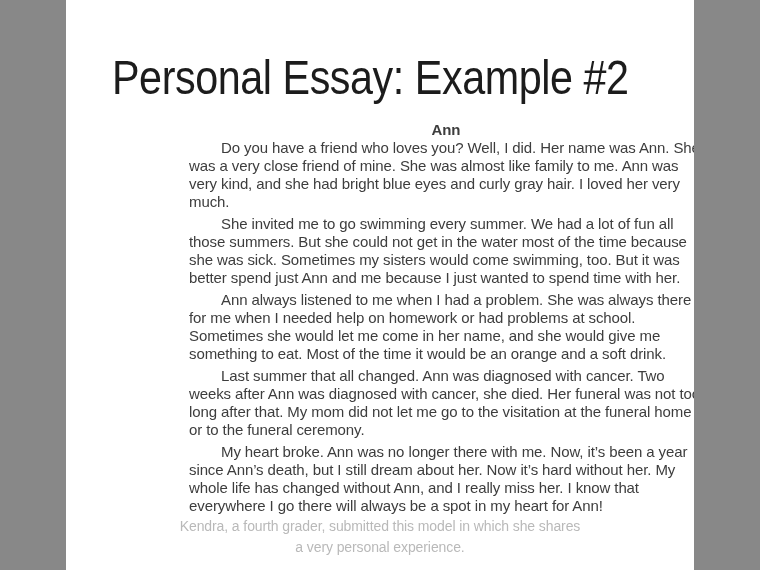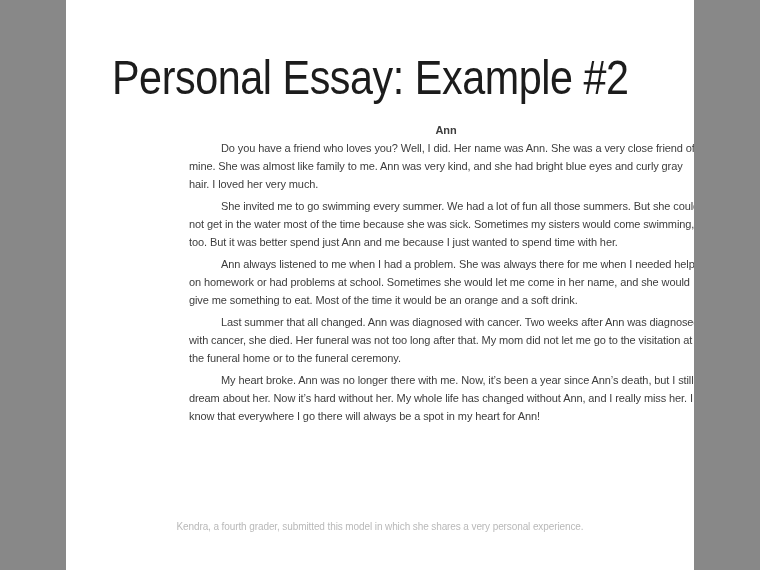--- a/index.html
+++ b/index.html
@@ -27,21 +27,21 @@
     color: var(--title-text, #1c1c1c);
     white-space: nowrap;
     transform: scaleX(0.86);
     transform-origin: 0 50%;
   }
   .essay {
     position: absolute;
     top: 121px;
     left: 123px;
     width: 514px;
-    font-size: 11px;
+    font-size: 15px;
     line-height: 18px;
     letter-spacing: -0.1px;
     color: var(--body-text, #3d3d3d);
   }
   .essay-heading {
     text-align: center;
     font-weight: 700;
     line-height: 18px;
     margin: 0;
   }
@@ -50,21 +50,21 @@
     text-indent: 32px;
   }
   .credit {
     position: absolute;
     top: 516px;
     left: 0;
     width: 100%;
     box-sizing: border-box;
     padding: 0 110px;
     text-align: center;
-    font-size: 10px;
+    font-size: 14px;
     line-height: 21px;
     letter-spacing: -0.1px;
     color: var(--credit-text, #b9b9b9);
   }
 </style>
 </head>
 <body>
 
 <div class="slide">
 

